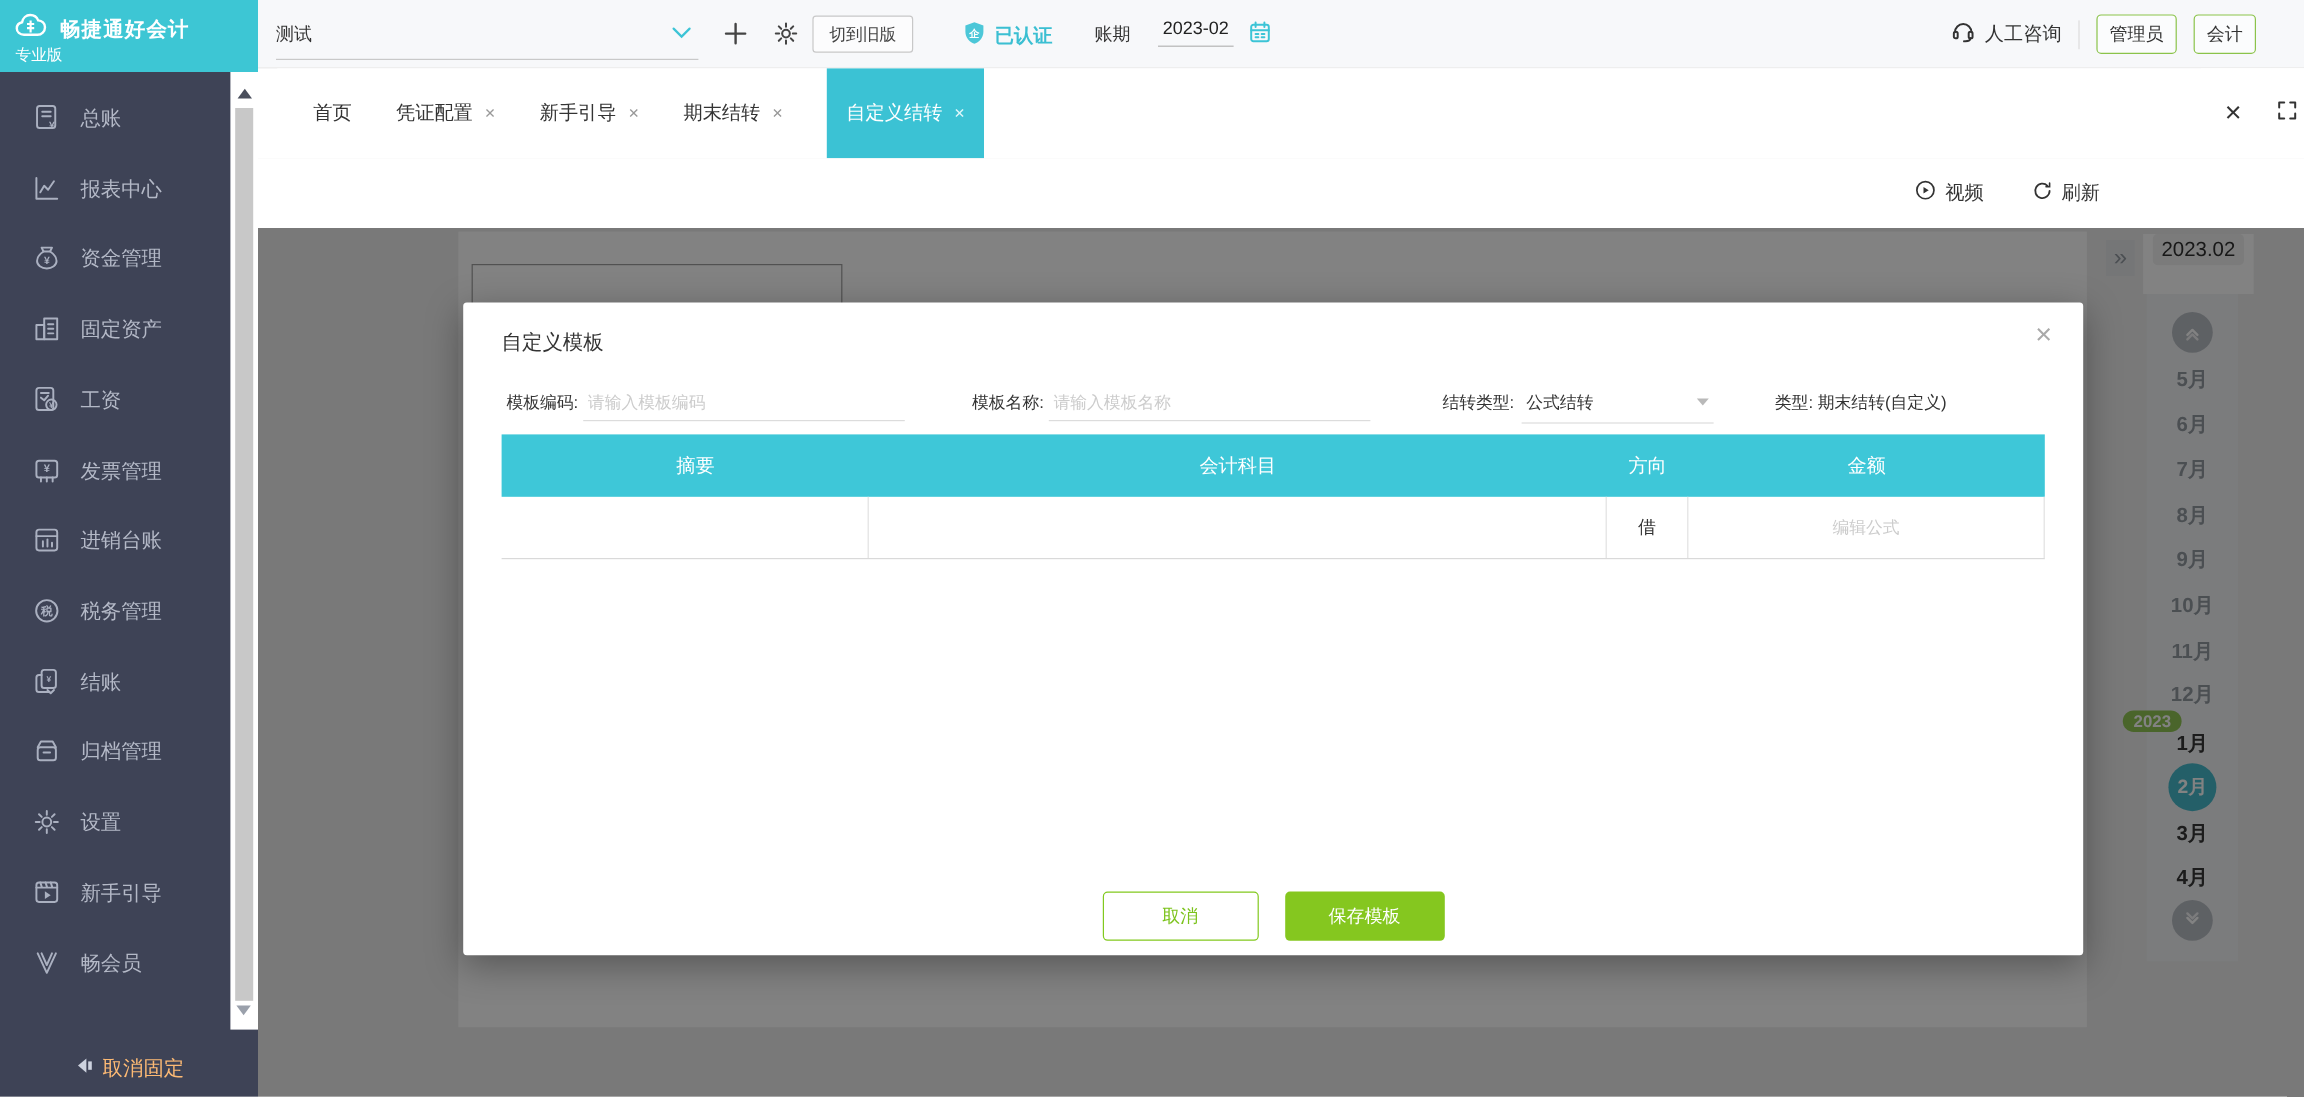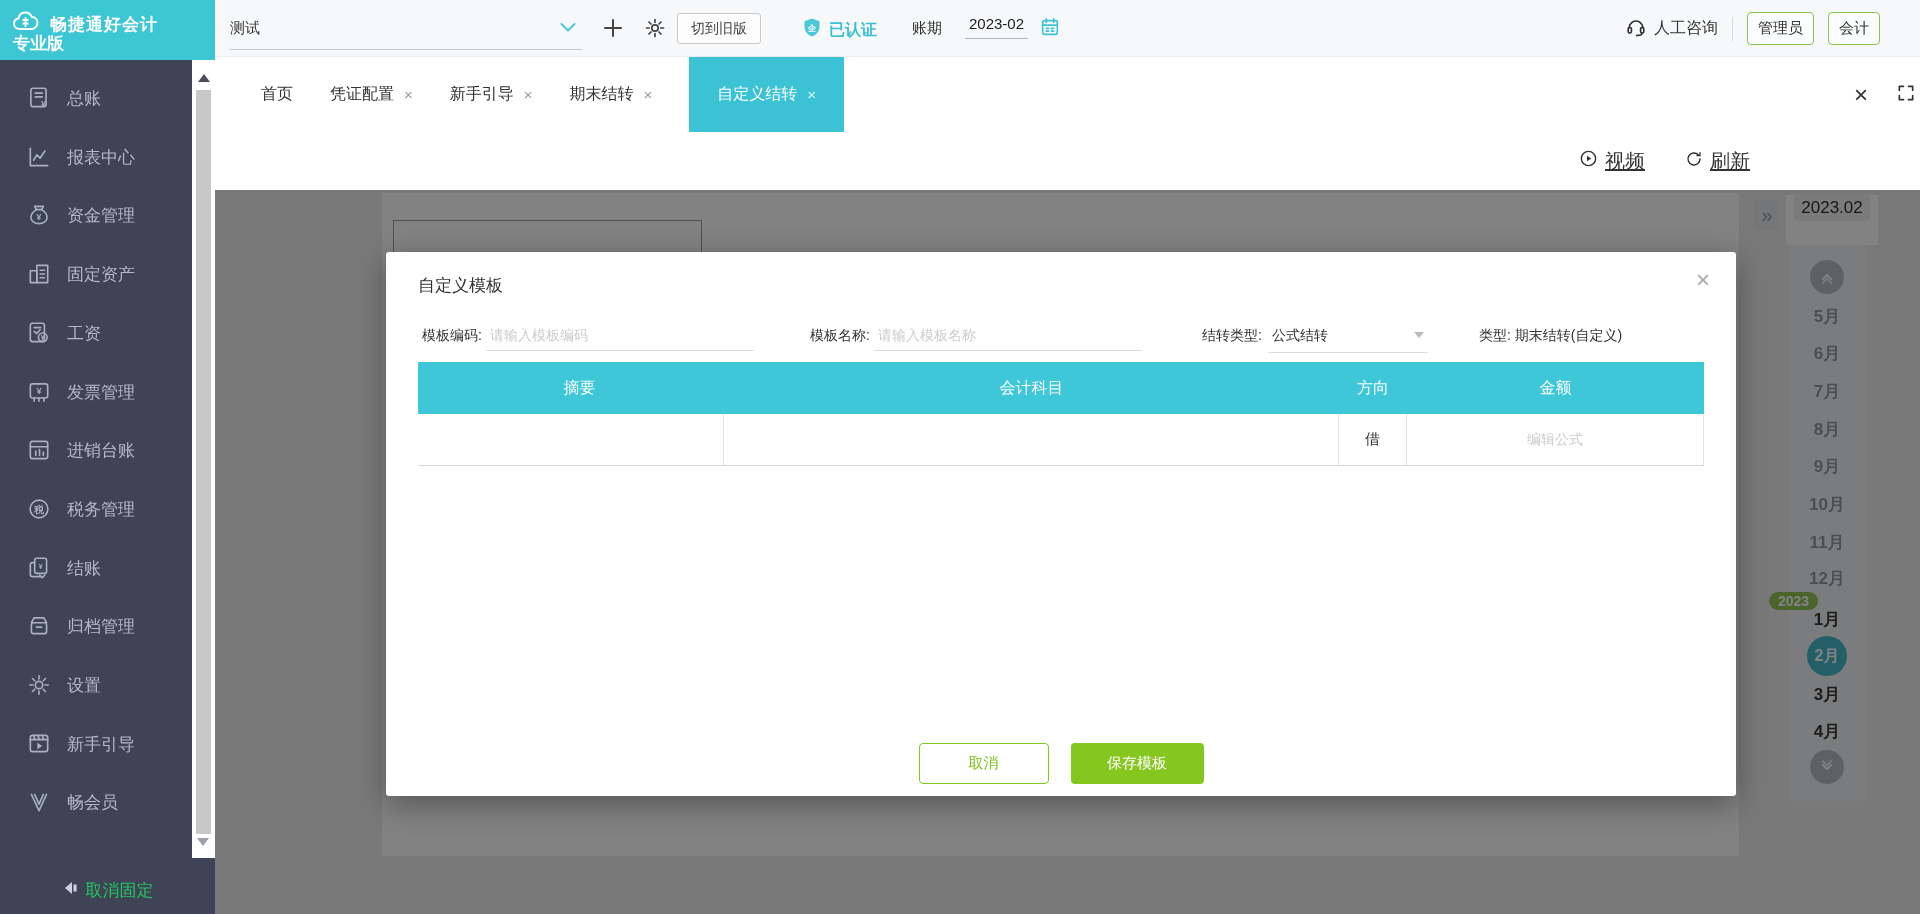--- a/index.html
+++ b/index.html
@@ -5,30 +5,30 @@
 * {margin:0; padding:0; box-sizing:border-box;}
 html,body {width:1920px; height:914px; overflow:hidden;}
 body {font-family:"Liberation Sans","DejaVu Sans",sans-serif; position:relative; background:#fff; color:#333;}
 .app {position:absolute; inset:0; width:1920px; height:914px;}
 
 
 .sidebar {position:absolute; left:0; top:0; width:215px; height:914px; background:#3e4356;}
 .logo {position:absolute; left:0; top:0; width:215px; height:60px; background:#3dc6d4; color:#fff;}
 .logo-row {display:flex; align-items:center; gap:8px; padding:9px 0 0 12px;}
 .logo-name {font-size:17px; font-weight:bold; letter-spacing:1px;}
-.logo-edition {position:absolute; left:13px; bottom:5px; font-size:17px; font-weight:bold;}
+.logo-edition {position:absolute; left:13px; bottom:5px; font-size:13px; font-weight:normal;}
 .menu-item {position:absolute; left:0; width:192px; height:48px; display:flex; align-items:center; gap:15px; padding-left:26px; color:#b4b9c7; font-size:17px; cursor:pointer;}
 .mi-icon svg {display:block;}
 .si {fill:none; stroke:#aab0c0; stroke-width:1.5; stroke-linecap:round; stroke-linejoin:round;}
 .tfill {fill:#aab0c0; stroke:none; font-weight:bold;}
 .scrollstrip {position:absolute; right:0; top:60px; width:23px; height:798px; background:#ffffff;}
 .tri-up {width:0; height:0; border-left:6px solid transparent; border-right:6px solid transparent; border-bottom:8px solid #4a4f5c; margin:14px auto 0;}
 .scroll-thumb {position:absolute; left:4px; top:30px; width:15px; height:744px; background:#c8c8c8;}
 .tri-down {position:absolute; left:5px; bottom:12px; width:0; height:0; border-left:6px solid transparent; border-right:6px solid transparent; border-top:8px solid #9aa0ab;}
-.unpin {position:absolute; left:0; bottom:10px; width:215px; height:28px; display:flex; align-items:center; justify-content:center; gap:4px; color:#22c55e; font-size:17px; cursor:pointer;}
+.unpin {position:absolute; left:0; bottom:10px; width:215px; height:28px; display:flex; align-items:center; justify-content:center; gap:4px; color:#fdba74; font-size:17px; cursor:pointer;}
 
 
 .topbar {position:absolute; left:215px; top:0; width:1705px; height:57px; background:#f7f8fa; border-bottom:1px solid #ececec;padding-left:44px;}
 .account {position:absolute; left:15px; top:8px; width:352px; height:42px; border-bottom:1px solid #c9c9c9; display:flex; align-items:center; font-size:15px; color:#333; cursor:pointer;}
 .account-chevron {position:absolute; right:4px; top:12px;}
 .icon-btn {position:absolute; top:16px; cursor:pointer;}
 .switch-old {position:absolute; left:462px; top:13px; height:31px; padding:0 13px; border:1px solid #c8c8c8; border-radius:3px; background:#fcfcfd; font-size:14px; color:#444; cursor:pointer; font-family:inherit;}
 .cert {position:absolute; left:585px; top:16px; display:flex; align-items:center; gap:5px; font-size:16px; color:#3bbfd2; font-weight:bold;}
 .period-label {position:absolute; left:697px; top:19px; font-size:15px; color:#333;}
 .period-value {position:absolute; left:750px; top:15px; font-size:15px; color:#222; border-bottom:1px solid #b5b5b5; padding:0 4px 6px 4px; cursor:pointer;}
@@ -36,30 +36,30 @@
 .topbar-right {position:absolute; right:40px; top:0; height:57px; display:flex; align-items:center; gap:14px;}
 .support {display:flex; align-items:center; gap:7px; font-size:16px; color:#333; cursor:pointer;}
 .vdivider {width:1px; height:24px; background:#dcdcdc;}
 .role-btn {height:33px; padding:0 10px; border:1px solid #8bc34a; border-radius:4px; background:#fbfcfd; font-size:15px; color:#333; cursor:pointer; font-family:inherit;}
 
 
 .tabbar {position:absolute; left:231px; top:57px; width:1705px; height:75px; background:#fff; display:flex; align-items:stretch;}
 .tab {display:flex; align-items:center; gap:10px; font-size:16px; color:#333; margin-left:37px; cursor:pointer; white-space:nowrap;}
 .tab:first-child {margin-left:30px;}
 .tab-x {font-size:15px; color:#999; cursor:pointer; line-height:1;}
-.tab.active {background:#3bc2d4; color:#fff; padding:0 28px; margin-left:37px;}
+.tab.active {background:#3bc2d4; color:#fff; padding:0 16px; margin-left:37px;}
 .tab.active .tab-x {color:#dff7fa;}
 .tabbar-actions {position:absolute; right:0; top:0; height:75px; display:flex; align-items:center; gap:28px; padding:0 20px; background:#fff;}
 .win-x {font-size:24px; color:#333; cursor:pointer; line-height:1;}
 
 
 .content {position:absolute; left:215px; top:132px; width:1705px; height:782px; background:#ededed;}
 .content-toolbar {position:absolute; left:0; top:0; width:1705px; height:58px; background:#fff;}
 .toolbar-links {position:absolute; right:170px; top:0; height:58px; display:flex; align-items:center; gap:40px;}
-.tool-link {display:flex; align-items:center; gap:7px; font-size:20px; color:#333; cursor:pointer;text-decoration:underline;}
+.tool-link {display:flex; align-items:center; gap:7px; font-size:16px; color:#333; cursor:pointer;}
 .content-body {position:absolute; left:0; top:58px; width:1705px; height:724px; background:#ededed;}
 .white-panel {position:absolute; left:167px; top:3px; width:1357px; height:663px; background:#fff;}
 .search-box {position:absolute; left:178px; top:30px; width:309px; height:62px; border:1px solid #999; background:#fff;}
 .collapse-btn {position:absolute; left:1540px; top:10px; width:24px; height:30px; background:#e4e6e9; color:#8d949c; font-size:20px; display:flex; align-items:center; justify-content:center; cursor:pointer;}
 .tl-header {position:absolute; left:1571px; top:5px; width:92px; height:50px; background:#fff; display:flex; align-items:flex-start; justify-content:center;}
 .tl-header-chip {background:#f1f1f1; border-radius:4px; padding:3px 7px; font-size:17px; color:#222;}
 .timeline {position:absolute; left:1574px; top:55px; width:76px; height:556px; background:#f1f3f5;}
 .tl-circle {position:absolute; left:21px; width:34px; height:34px; border-radius:50%; background:#b5bac1; display:flex; align-items:center; justify-content:center; cursor:pointer;}
 .tl-month {position:absolute; left:0; width:76px; text-align:center; font-size:17px; font-weight:bold; color:#8d949c; cursor:pointer;}
 .tl-month.near {color:#2b2b2b;}

